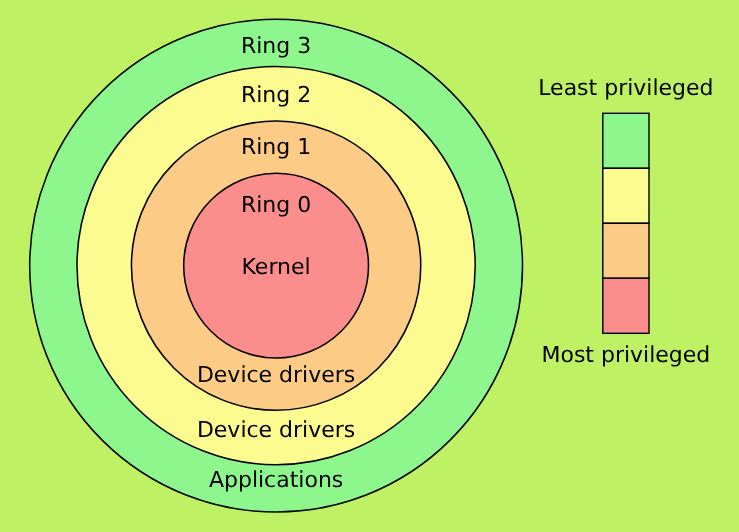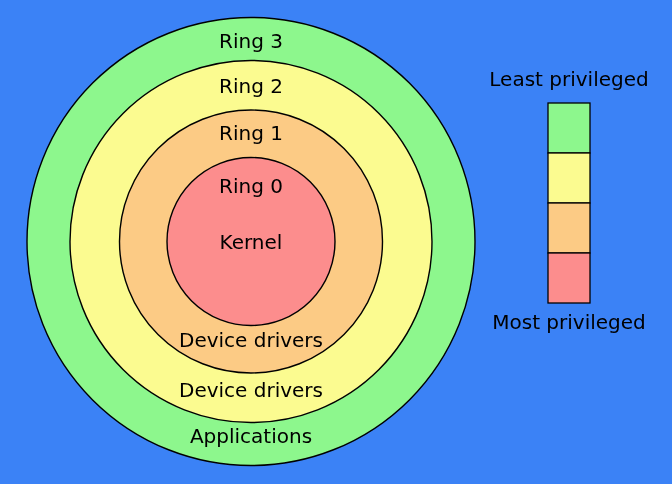--- a/index.html
+++ b/index.html
@@ -4,21 +4,21 @@
 <style>
   html, body {
     margin: 0;
     padding: 0;
     background: #ffffff;
   }
   .stage {
     position: relative;
     width: 672px;
     height: 484px;
-    background: #3b82f6;
+    background: #bef264;
     overflow: hidden;
   }
   svg {
     display: block;
   }
   .ring {
     stroke-width: 1.4;
   }
   .legend-swatch {
     stroke-width: 1.3;

